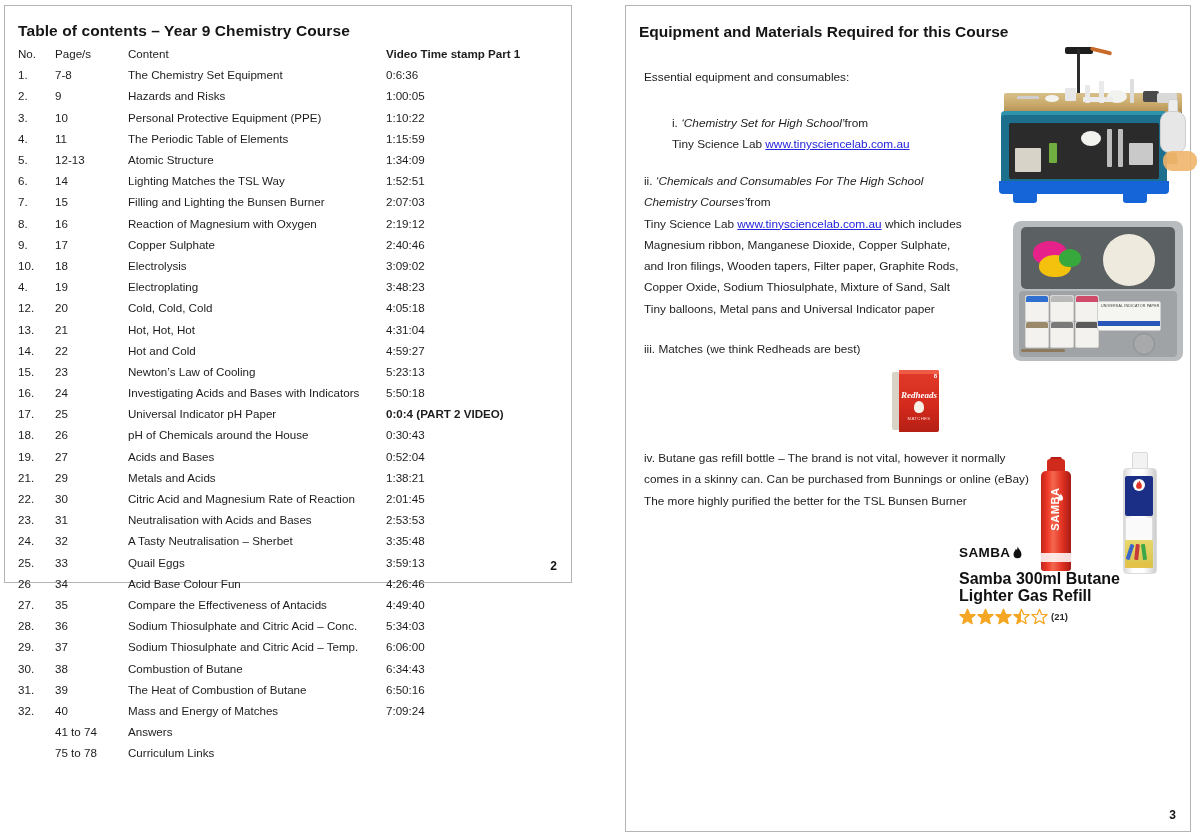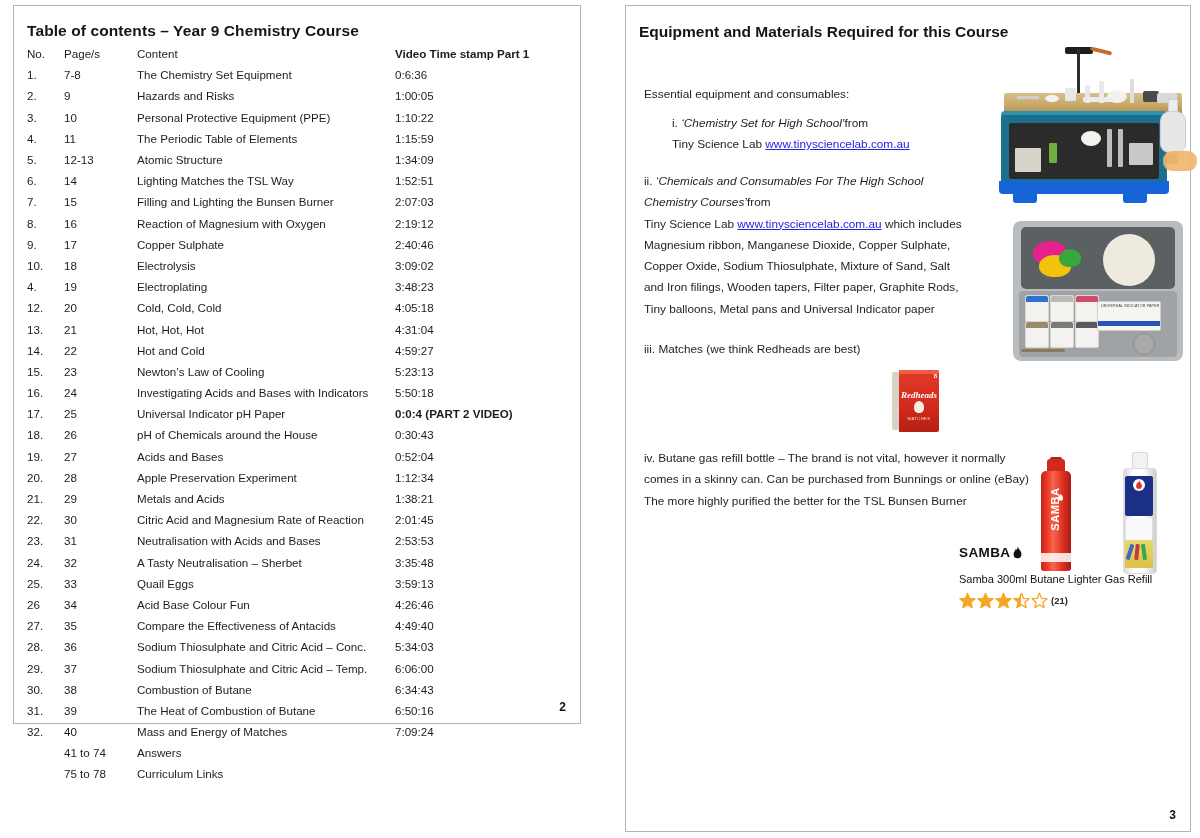--- a/index.html
+++ b/index.html
@@ -17,21 +17,21 @@
     overflow: hidden;
   }
 
   
   .page {
     position: absolute;
     background: #ffffff;
     border: 1px solid #b4b4b4;
     box-sizing: border-box;
   }
-  #page-left  { left: 13px;   top: 5px; width: 568px; height: 719px; }
+  #page-left  { left: 4px;   top: 5px; width: 568px; height: 578px; }
   #page-right { left: 625px; top: 5px; width: 566px; height: 827px; }
 
   .page-number {
     position: absolute;
     right: 14px;
     bottom: 9px;
     font-size: 12px;
     font-weight: bold;
     color: #111;
   }
@@ -93,21 +93,21 @@
     color: #1d1d1d;
   }
   .para.narrow  { width: 350px; }
   .para.wide    { width: 420px; }
   .it { font-style: italic; }
   a.link, .link {
     color: #2323dd;
     text-decoration: underline;
   }
 
-  .blk-intro { position: absolute; left: 9px; top: 27px; margin-top: 17px; }
+  .blk-intro { position: absolute; left: 9px; top: 27px; }
   .blk-i     { position: absolute; left: 9px; top: 73px; margin-left: 28px; }
   .blk-ii    { position: absolute; left: 9px; top: 131px; }
   .blk-iii   { position: absolute; left: 9px; top: 299px; }
   .blk-iv    { position: absolute; left: 9px; top: 408px; }
 
   
   .product {
     position: absolute;
     left: 324px;
     top: 505px;
@@ -118,22 +118,22 @@
     font-weight: bold;
     letter-spacing: .4px;
     color: #111;
     display: flex;
     align-items: center;
     gap: 1px;
   }
   .brand-flame { width: 11px; height: 14px; display: inline-block; }
   .product-name {
     margin-top: 11px;
-    font-size: 11px;
-    font-weight: normal;
+    font-size: 16px;
+    font-weight: bold;
     line-height: 16.5px;
     color: #111;
     width: 200px;
   }
   .rating-row {
     margin-top: 4px;
     display: flex;
     align-items: center;
     gap: 0;
   }
@@ -344,26 +344,20 @@
             <td class="c-content">pH of Chemicals around the House</td>
             <td class="c-stamp">0:30:43</td>
           </tr>
           <tr>
             <td class="c-no">19.</td>
             <td class="c-page">27</td>
             <td class="c-content">Acids and Bases</td>
             <td class="c-stamp">0:52:04</td>
           </tr>
           <tr>
-            <td class="c-no">20.</td>
-            <td class="c-page">28</td>
-            <td class="c-content">Apple Preservation Experiment</td>
-            <td class="c-stamp">1:12:34</td>
-          </tr>
-          <tr>
             <td class="c-no">21.</td>
             <td class="c-page">29</td>
             <td class="c-content">Metals and Acids</td>
             <td class="c-stamp">1:38:21</td>
           </tr>
           <tr>
             <td class="c-no">22.</td>
             <td class="c-page">30</td>
             <td class="c-content">Citric Acid and Magnesium Rate of Reaction</td>
             <td class="c-stamp">2:01:45</td>
@@ -473,22 +467,22 @@
       </div>
       <div>
         <span class="it">Chemistry Courses’</span><span>from</span>
       </div>
       <div>
         <span>Tiny Science Lab</span>
         <span class="link">www.tinysciencelab.com.au</span>
         <span>which includes</span>
       </div>
       <div>Magnesium ribbon, Manganese Dioxide, Copper Sulphate,</div>
+      <div>and Iron filings, Wooden tapers, Filter paper, Graphite Rods,</div>
       <div>Copper Oxide, Sodium Thiosulphate, Mixture of Sand, Salt</div>
-      <div>and Iron filings, Wooden tapers, Filter paper, Graphite Rods,</div>
       <div>Tiny balloons, Metal pans and Universal Indicator paper</div>
     </div>
 
     <div class="para narrow blk-iii">iii. Matches (we think Redheads are best)</div>
 
     <div class="para wide blk-iv">
       <div>iv. Butane gas refill bottle –  The brand is not vital, however it normally</div>
       <div>comes in a skinny can. Can be purchased from Bunnings or online (eBay)</div>
       <div>The more highly purified the better for the TSL Bunsen Burner</div>
     </div>

